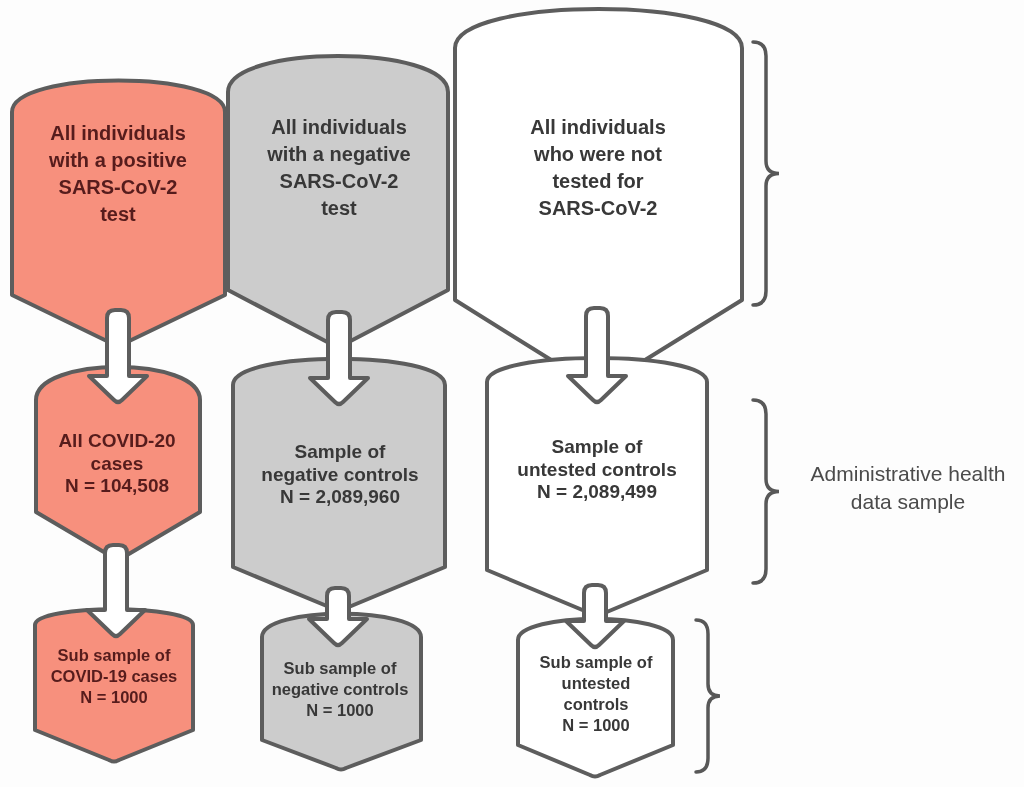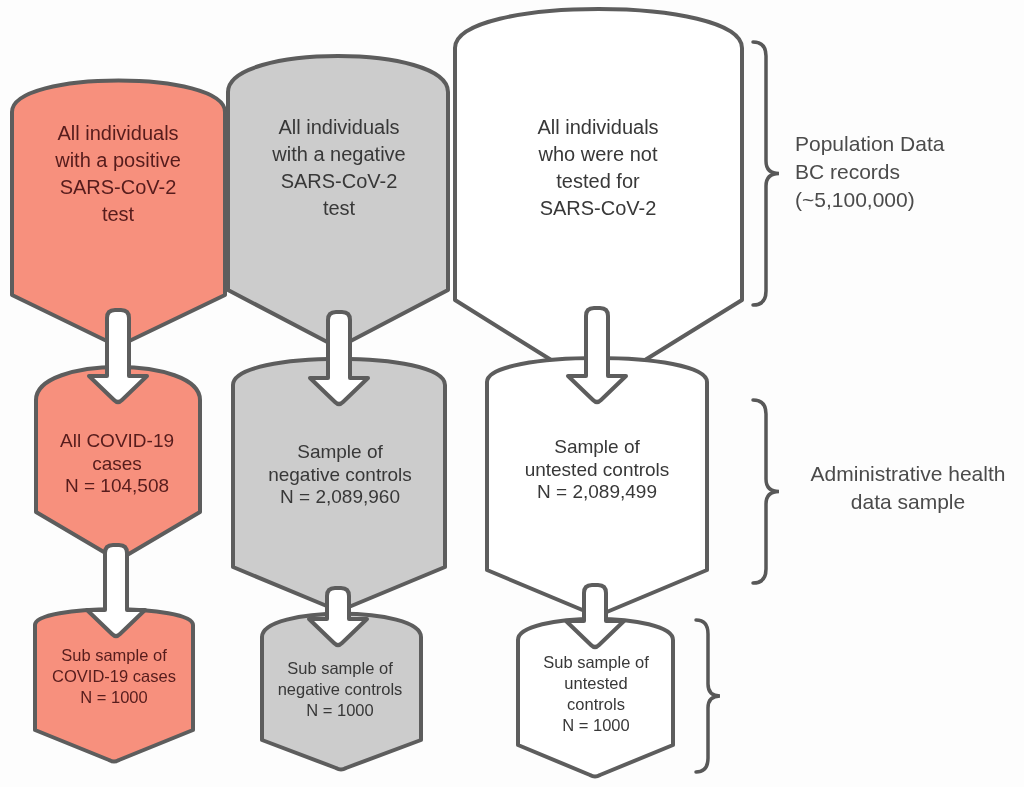--- a/index.html
+++ b/index.html
@@ -22,21 +22,21 @@
   svg{position:absolute;left:0;top:0;}
   .shape{stroke:var(--outline);stroke-width:4;stroke-linejoin:round;}
   .f-salmon{fill:var(--salmon);}
   .f-gray{fill:var(--gray);}
   .f-white{fill:var(--white);}
   .arrow{fill:#ffffff;stroke:var(--outline);stroke-width:4;stroke-linejoin:round;}
   .brace{fill:none;stroke:#585858;stroke-width:3.5;stroke-linecap:round;}
   .lbl{
     position:absolute;
     text-align:center;
-    font-weight:normal;
+    font-weight:bold;
     white-space:pre-line;
     letter-spacing:0;
   }
   .sz-lg{font-size:20px;line-height:27px;}
   .sz-md{font-size:19px;line-height:22.5px;}
   .sz-sm{font-size:16.5px;line-height:21px;}
   .c-maroon{color:var(--maroon);}
   .c-dark{color:var(--dark);}
   .side{
     position:absolute;
@@ -75,21 +75,21 @@
 
     <path class="brace" d="M 753,42 Q 766,42 766,56 L 766,161 Q 766,173.5 779,173.5 Q 766,173.5 766,186 L 766,291 Q 766,305 753,305"></path>
     <path class="brace" d="M 753,400 Q 766,400 766,414 L 766,479 Q 766,491.5 779,491.5 Q 766,491.5 766,504 L 766,569 Q 766,583 753,583"></path>
     <path class="brace" d="M 696,620 Q 708,620 708,634 L 708,684 Q 708,696 720,696 Q 708,696 708,708 L 708,758 Q 708,772 696,772"></path>
   </svg>
 
   <div class="lbl sz-lg c-maroon" style="left:18px;top:120px;width:200px;">All individuals
 with a positive
 SARS-CoV-2
 test</div>
-  <div class="lbl sz-md c-maroon" style="left:37px;top:430px;width:160px;">All COVID-19
+  <div class="lbl sz-md c-maroon" style="left:37px;top:430px;width:160px;">All COVID-20
 cases
 N = 104,508</div>
   <div class="lbl sz-sm c-maroon" style="left:38px;top:645px;width:152px;">Sub sample of
 COVID-19 cases
 N = 1000</div>
 
   <div class="lbl sz-lg c-dark" style="left:239px;top:114px;width:200px;">All individuals
 with a negative
 SARS-CoV-2
 test</div>
@@ -105,19 +105,16 @@
 tested for
 SARS-CoV-2</div>
   <div class="lbl sz-md c-dark" style="left:502px;top:436px;width:190px;">Sample of
 untested controls
 N = 2,089,499</div>
   <div class="lbl sz-sm c-dark" style="left:520px;top:652px;width:152px;">Sub sample of
 untested
 controls
 N = 1000</div>
 
-  <div class="side" style="left:795px;top:130px;width:195px;">Population Data
-BC records
-(~5,100,000)</div>
   <div class="side center" style="left:790px;top:460px;width:236px;">Administrative health
 data sample</div>
 
 </div>
 
 </body></html>

